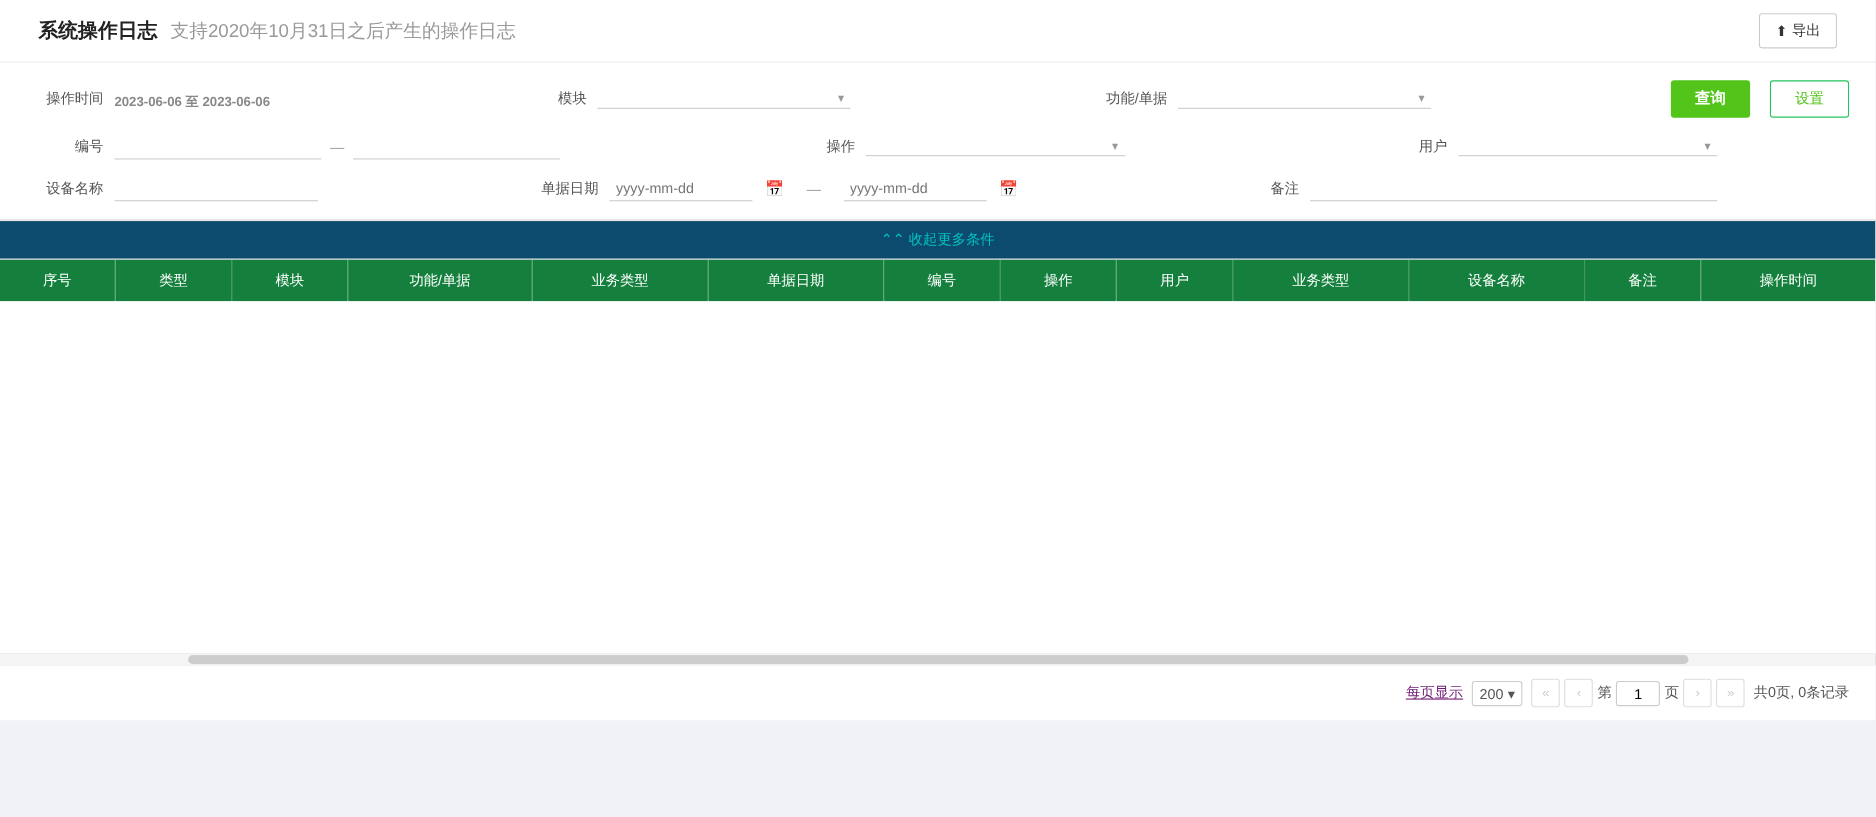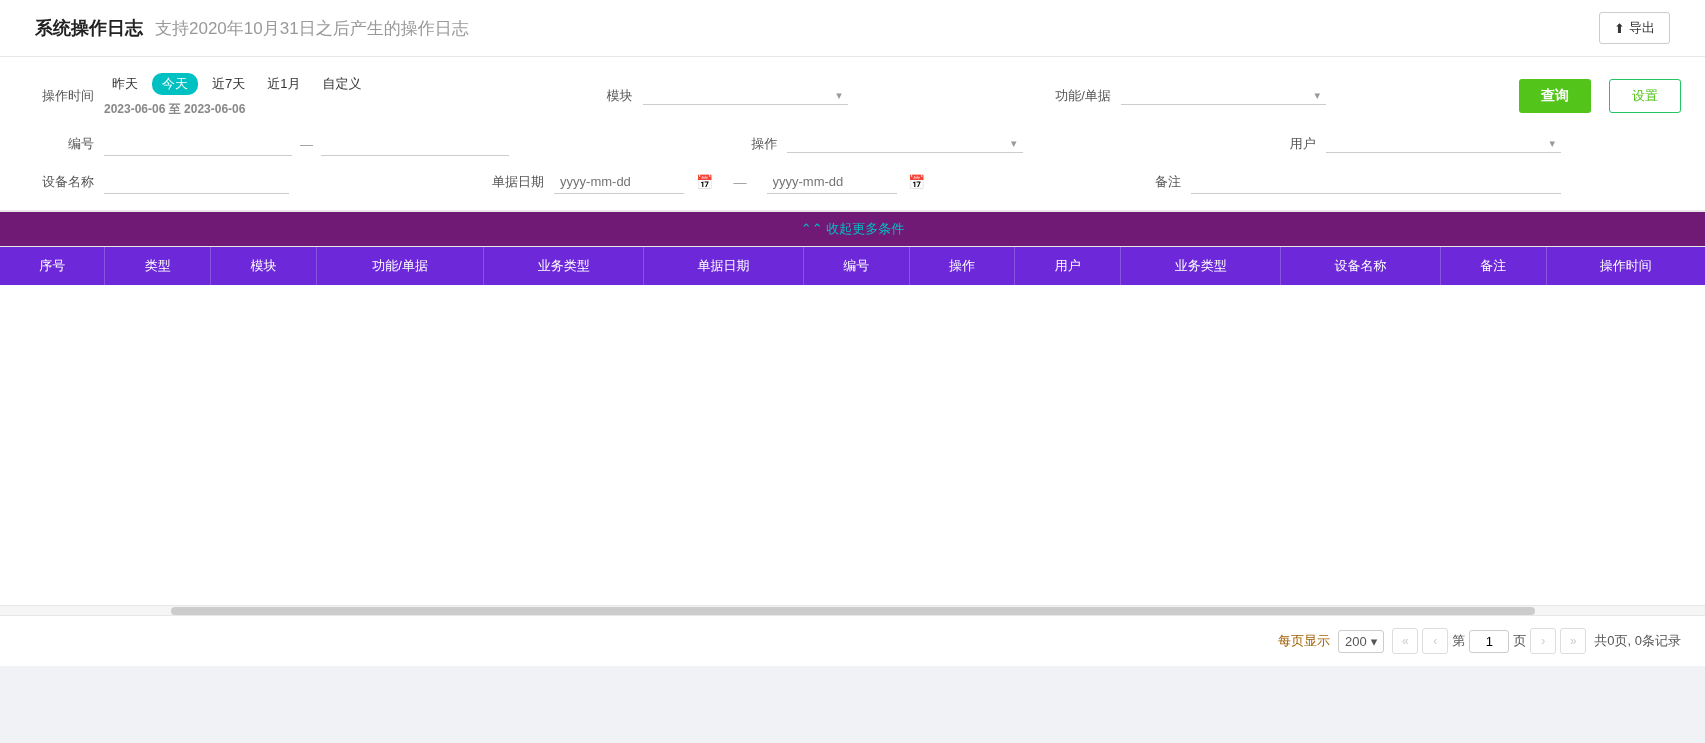--- a/index.html
+++ b/index.html
@@ -168,41 +168,41 @@
       color: #52c41a;
       border: 1px solid #22c55e;
       padding: 6px 22px;
       border-radius: 3px;
       cursor: pointer;
       font-size: 13px;
       white-space: nowrap;
     }
 
     .collapse-bar {
-      background: #701a75;
+      background: #0c4a6e;
       text-align: center;
       padding: 8px;
       cursor: pointer;
       color: #00c1c1;
       font-size: 13px;
       border-top: 1px solid #e8e8e8;
       border-bottom: 1px solid #e8e8e8;
     }
 
     .table-wrapper {
       background: #fff;
       overflow-x: auto;
     }
     table {
       width: 100%;
       border-collapse: collapse;
       min-width: 1200px;
     }
     thead tr {
-      background: #6d28d9;
+      background: #15803d;
     }
     thead th {
       color: #fff;
       padding: 10px 12px;
       font-size: 13px;
       font-weight: normal;
       text-align: center;
       white-space: nowrap;
       border-right: 1px solid rgba(255,255,255,0.2);
     }
@@ -217,21 +217,21 @@
       background: #fff;
       padding: 12px 24px;
       display: flex;
       align-items: center;
       justify-content: flex-end;
       gap: 8px;
       border-top: 1px solid #e8e8e8;
       font-size: 13px;
       color: #555;
     }
-    .pagination-label { color: #a16207; }
+    .pagination-label { color: #701a75; text-decoration: underline; }
     .page-size-select {
       border: 1px solid #ccc;
       border-radius: 3px;
       padding: 3px 6px;
       font-size: 13px;
       display: flex;
       align-items: center;
       gap: 4px;
       cursor: pointer;
     }
@@ -287,27 +287,20 @@
     <span>⬆</span>
     <span>导出</span>
   </button>
 </div>
 
 <div class="filter-panel">
 
   <div class="filter-row">
     <span class="filter-label">操作时间</span>
     <div style="display:flex;flex-direction:column;gap:2px;">
-      <div class="time-filters">
-        <button class="time-btn">昨天</button>
-        <button class="time-btn active">今天</button>
-        <button class="time-btn">近7天</button>
-        <button class="time-btn">近1月</button>
-        <button class="time-btn">自定义</button>
-      </div>
       <div class="time-date-range">2023-06-06 至 2023-06-06</div>
     </div>
 
     <div style="flex:1;min-width:60px;"></div>
 
     <span class="filter-label">模块</span>
     <div class="select-group" style="max-width:350px;">
       <span class="select-group-text"></span>
       <span class="select-arrow">▾</span>
     </div>

